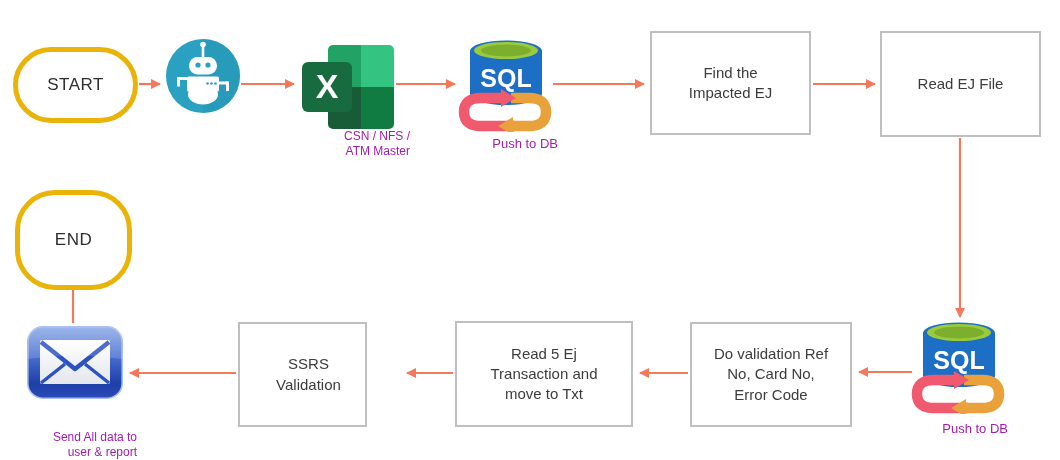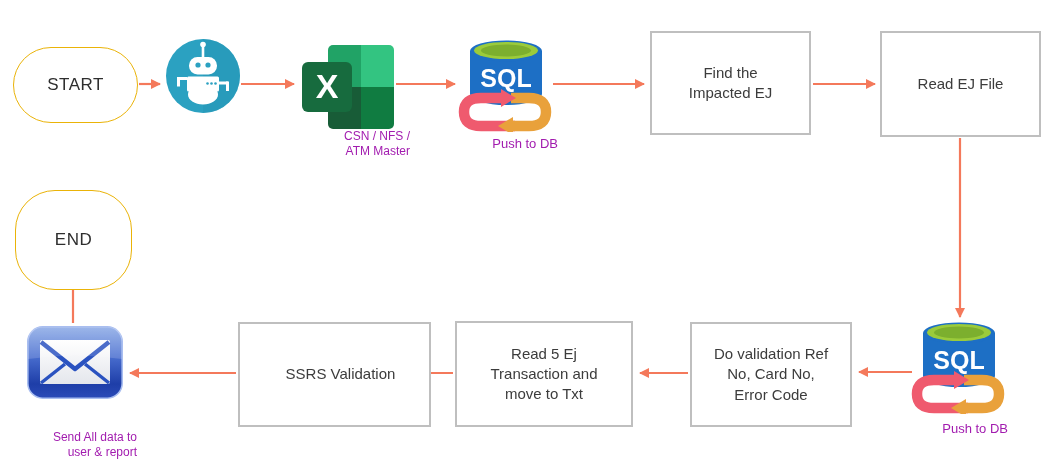--- a/index.html
+++ b/index.html
@@ -2,21 +2,21 @@
 <html><head>
 <meta charset="utf-8">
 <style>
   html,body{margin:0;padding:0;background:#fff;}
   .canvas{
     position:relative;width:1060px;height:460px;background:#ffffff;
     font-family:"Liberation Sans", sans-serif;overflow:hidden;
   }
   .terminator{
     position:absolute;box-sizing:border-box;background:#fff;
-    border:1px solid #eab308;border-radius:40px;
+    border:5px solid #eab308;border-radius:40px;
     display:flex;align-items:center;justify-content:center;
     font-size:17px;color:#2e2e2e;letter-spacing:0.5px;
   }
   .process{
     position:absolute;box-sizing:border-box;background:#fff;
     border:2.5px solid #BFBFBF;
     display:flex;align-items:center;justify-content:center;
     text-align:center;font-size:15px;line-height:1.35;color:#3c3c3c;
     white-space:pre-line;padding:4px;
   }
@@ -141,21 +141,21 @@
 No, Card No,
 Error Code</span>
   </div>
 
   <div class="process" style="left:455px;top:321px;width:178px;height:106px;">
     <span>Read 5 Ej
 Transaction and
 move to Txt</span>
   </div>
 
-  <div class="process" style="left:238px;top:322px;width:193px;height:105px;padding-left:16px;">
+  <div class="process" style="left:238px;top:322px;width:129px;height:105px;padding-left:16px;">
     <span>SSRS Validation</span>
   </div>
 
   <div class="icon" style="left:27px;top:326px;">
     <svg width="96" height="73" viewBox="0 0 96 73">
       <defs>
         <linearGradient id="emailGrad" x1="0" y1="0" x2="0" y2="1">
           <stop offset="0" stop-color="#8AA9E6"></stop>
           <stop offset="0.4" stop-color="#4A6FD0"></stop>
           <stop offset="0.8" stop-color="#1E3EA8"></stop>

